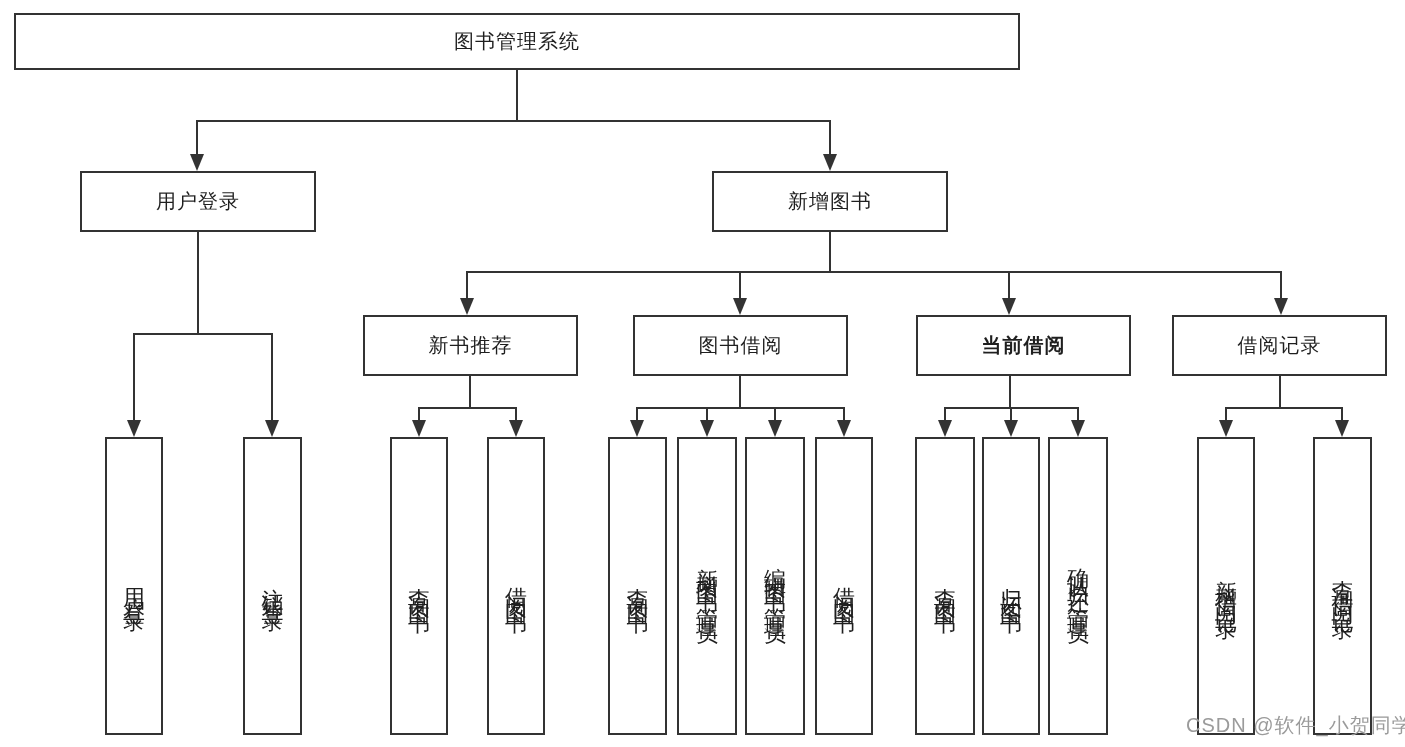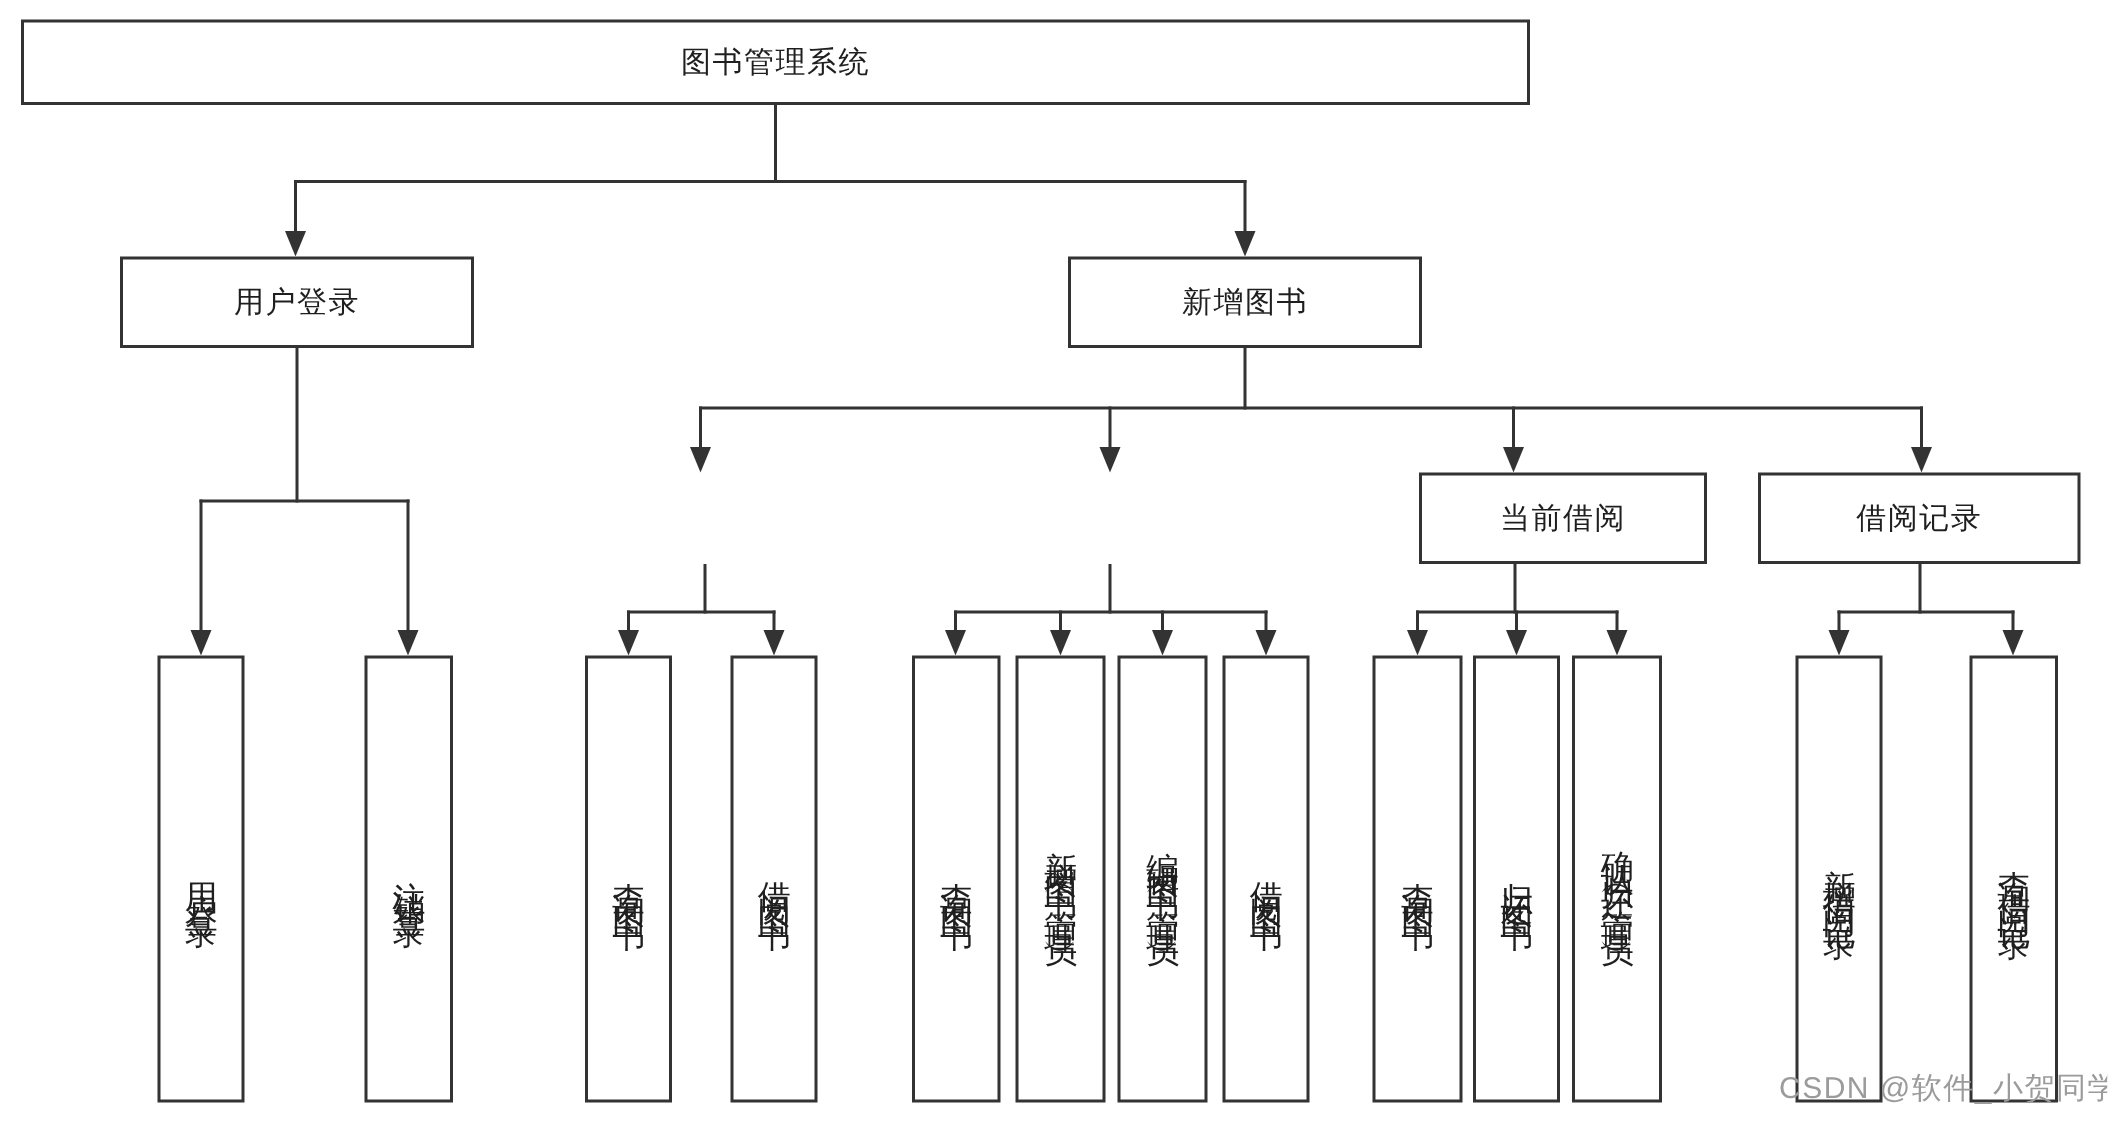--- a/index.html
+++ b/index.html
@@ -82,21 +82,27 @@
   <div class="hline" style="left:466px;top:271px;width:816px;"></div>
   <div class="vline" style="left:466px;top:271px;height:28px;"></div>
   <div class="arr" style="left:460px;top:298px;"></div>
   <div class="vline" style="left:739px;top:271px;height:28px;"></div>
   <div class="arr" style="left:733px;top:298px;"></div>
   <div class="vline" style="left:1008px;top:271px;height:28px;"></div>
   <div class="arr" style="left:1002px;top:298px;"></div>
   <div class="vline" style="left:1280px;top:271px;height:28px;"></div>
   <div class="arr" style="left:1274px;top:298px;"></div>
 
-  <div class="node hnode" style="left:946px;top:315px;width:192px;height:61px;">
+  <div class="node hnode" style="left:363px;top:315px;width:215px;height:61px;">
+    <span>新书推荐</span>
+  </div>
+  <div class="node hnode" style="left:633px;top:315px;width:215px;height:61px;">
+    <span>图书借阅</span>
+  </div>
+  <div class="node hnode" style="left:916px;top:315px;width:215px;height:61px;font-weight:bold;">
     <span>当前借阅</span>
   </div>
   <div class="node hnode" style="left:1172px;top:315px;width:215px;height:61px;">
     <span>借阅记录</span>
   </div>
 
   <div class="vline" style="left:469px;top:376px;height:33px;"></div>
   <div class="hline" style="left:418px;top:407px;width:99px;"></div>
   <div class="vline" style="left:418px;top:407px;height:14px;"></div>
   <div class="arr" style="left:412px;top:420px;"></div>

